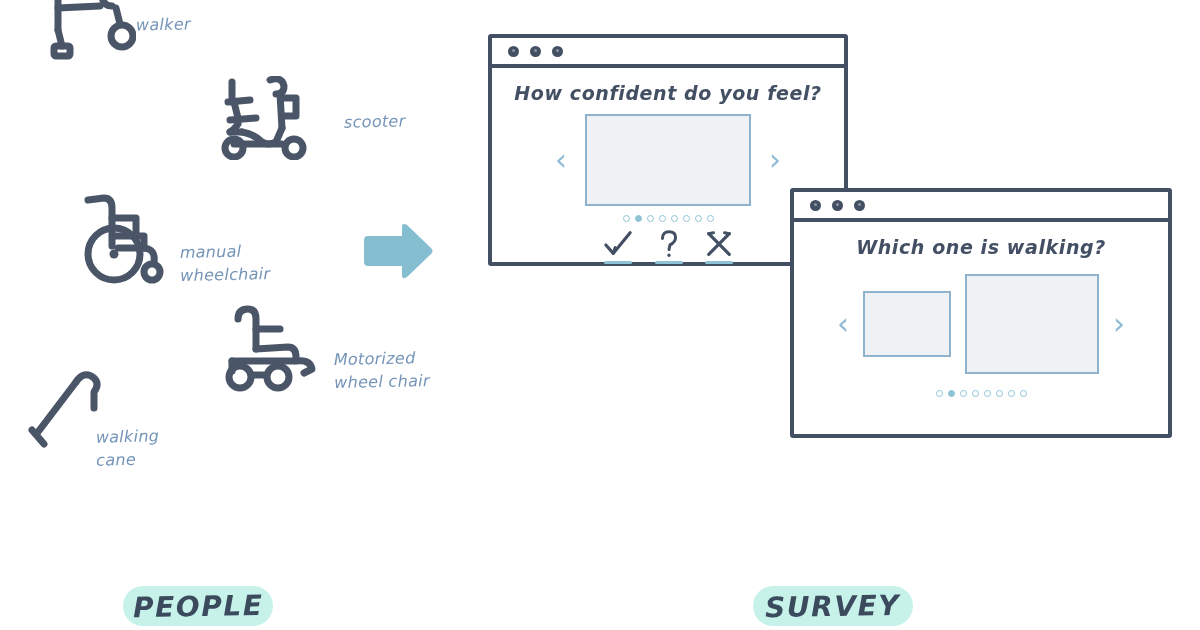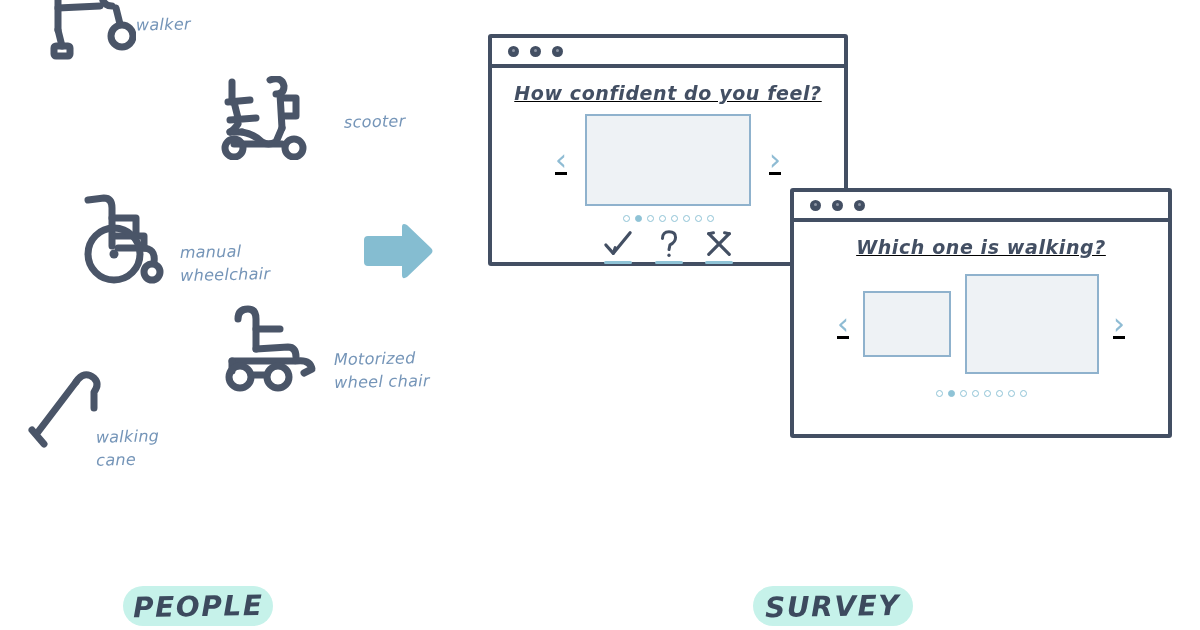--- a/index.html
+++ b/index.html
@@ -80,21 +80,20 @@
     top: 3.6px;
     width: 3.4px;
     height: 3.4px;
     border-radius: 50%;
     background: #8d95a4;
   }
   .browser-body {
     position: relative;
     height: calc(100% - 30px);
     background: #ffffff;
-    text-decoration: underline;
   }
 
   .question {
     text-align: center;
     color: #434f63;
     font-family: "DejaVu Sans", sans-serif;
     font-size: 19px;
     font-weight: 600;
     font-style: italic;
     letter-spacing: 0.6px;

